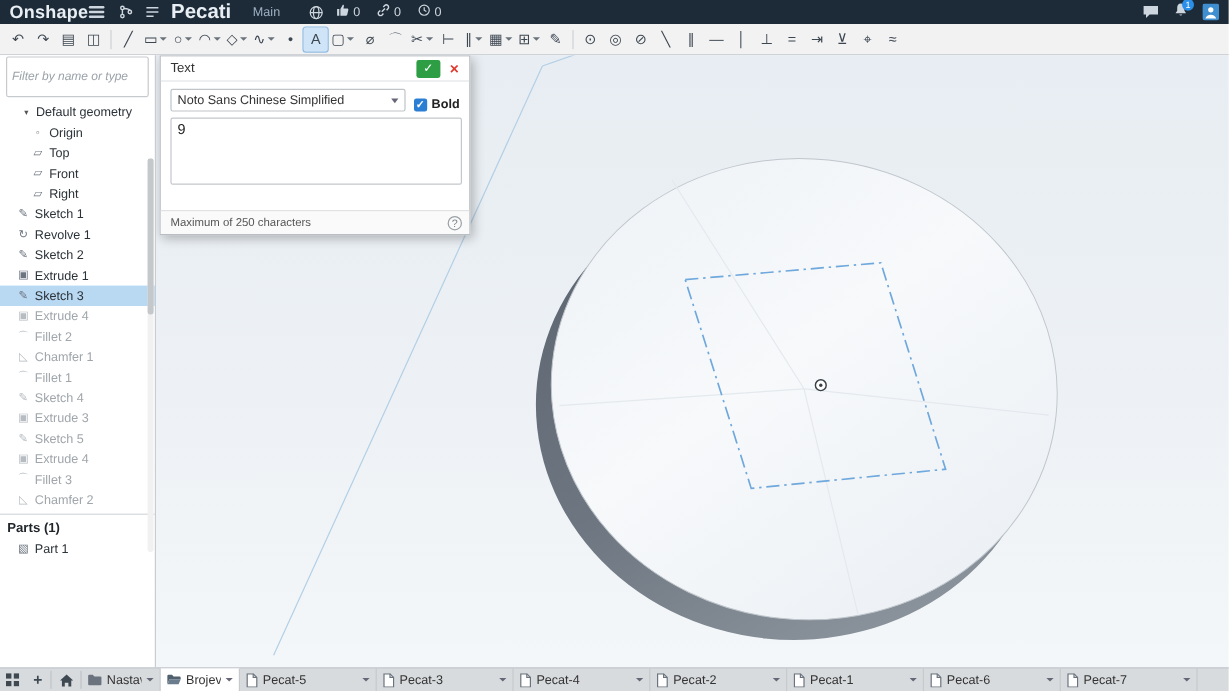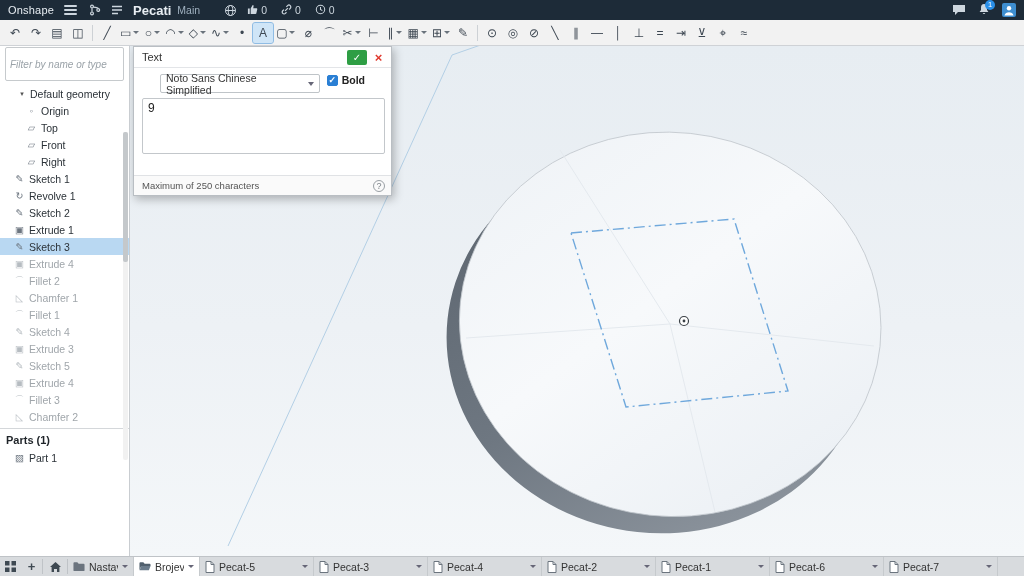--- a/index.html
+++ b/index.html
@@ -1,25 +1,25 @@
 <!DOCTYPE html>
 <html><head>
 <meta charset="utf-8">
 <style>
 *{box-sizing:border-box;margin:0;padding:0}
 html,body{width:1024px;height:576px;overflow:hidden}
 body{font-family:"Liberation Sans",sans-serif;background:#fff;font-size:11px;color:#222}
 
 
 .topbar{height:20px;background:#1d2b38;display:flex;align-items:center;color:#e8eef3;padding:0 8px;position:relative}
-.logo{font-weight:normal;font-size:11px;letter-spacing:.2px;margin-right:10px;cursor:pointer}
+.logo{font-weight:bold;font-size:15px;letter-spacing:.2px;cursor:pointer}
 .hamburger{width:13px;height:10px;display:flex;flex-direction:column;justify-content:space-between;margin-right:12px;cursor:pointer}
 .hamburger span{height:2px;background:#cdd6de;border-radius:1px}
 .tb-ic{display:flex;align-items:center;justify-content:center;margin-right:10px;cursor:pointer}
-.doc-title{font-weight:bold;font-size:13px;margin-right:6px}
+.doc-title{font-weight:bold;font-size:17px;margin-right:18px}
 .workspace{color:#9fb0bf;font-size:10.5px;margin-right:24px;cursor:pointer}
 .count-group{display:flex;align-items:center;gap:3px;margin-right:14px;color:#cdd6de;font-size:10.5px;cursor:pointer}
 .topbar-right{margin-left:auto;display:flex;align-items:center;gap:12px}
 .bell-wrap{position:relative;cursor:pointer}
 .badge{position:absolute;top:-3px;right:-5px;min-width:10px;height:10px;border-radius:5px;background:#2a8fe8;color:#fff;font-size:7.5px;display:flex;align-items:center;justify-content:center;padding:0 2px}
 .avatar{width:14px;height:14px;cursor:pointer}
 
 
 .toolbar{height:26px;background:#f2f2f2;border-bottom:1px solid #cfd2d6;display:flex;align-items:center;padding:0 5px;gap:1px}
 .tool{height:20px;min-width:20px;display:flex;align-items:center;justify-content:center;color:#3d4752;font-size:12px;border-radius:2px;cursor:pointer;padding:0 2px}
@@ -54,21 +54,21 @@
 
 .viewport{flex:1;position:relative;background:linear-gradient(180deg,#e7edf2 0%,#edf1f5 55%,#f4f7f9 100%);overflow:hidden}
 .scene{position:absolute;inset:0;width:100%;height:100%}
 
 
 .dialog{position:absolute;left:3px;top:0;width:259px;background:#fff;border:1px solid #b9bec3;box-shadow:2px 3px 9px rgba(0,0,0,.28);z-index:5}
 .dlg-head{height:21px;display:flex;align-items:center;border-bottom:1px solid #e3e5e8;padding:0 5px 0 8px;gap:4px}
 .dlg-title{flex:1;color:#333;font-size:11px}
 .btn-ok{width:20px;height:15px;background:#2e9e44;color:#fff;display:flex;align-items:center;justify-content:center;font-size:10px;border-radius:2px;cursor:pointer}
 .btn-cancel{width:15px;height:15px;color:#e0392e;font-weight:bold;font-size:13px;display:flex;align-items:center;justify-content:center;cursor:pointer;line-height:1}
-.dlg-row{display:flex;align-items:flex-start;gap:7px;padding:6px 26px 5px}
+.dlg-row{display:flex;align-items:flex-end;gap:7px;padding:6px 8px 5px}
 .select{flex:1;height:19px;border:1px solid #bfc4c8;border-radius:2px;display:flex;align-items:center;justify-content:space-between;padding:0 5px;font-size:10.5px;color:#333;cursor:pointer;background:#fff}
 .sel-caret{width:0;height:0;border-left:3.5px solid transparent;border-right:3.5px solid transparent;border-top:4px solid #667;margin-left:4px}
 .bold-chk{display:flex;align-items:center;gap:4px;font-weight:bold;font-size:10.5px;cursor:pointer}
 .chk{width:11px;height:11px;background:#2a7fd4;border:1px solid #2a7fd4;color:#fff;font-size:9px;display:flex;align-items:center;justify-content:center;border-radius:2px;line-height:1}
 textarea.txt{display:block;margin:0 8px;width:243px;height:56px;border:1px solid #c3c7cb;resize:none;font-family:inherit;font-size:12px;padding:2px 5px;color:#222;border-radius:2px}
 .dlg-foot{margin-top:21px;border-top:1px solid #e0e2e5;background:#fafafa;height:20px;display:flex;align-items:center;padding:0 6px 0 8px;color:#555;font-size:9.5px}
 .help{margin-left:auto;width:12px;height:12px;border-radius:50%;border:1px solid #9aa0a5;color:#7b8288;font-size:9px;display:flex;align-items:center;justify-content:center;cursor:pointer}
 
 
 .tabbar{height:20px;background:#d8dbde;border-top:1px solid #bfc3c7;display:flex;align-items:stretch;color:#333}

